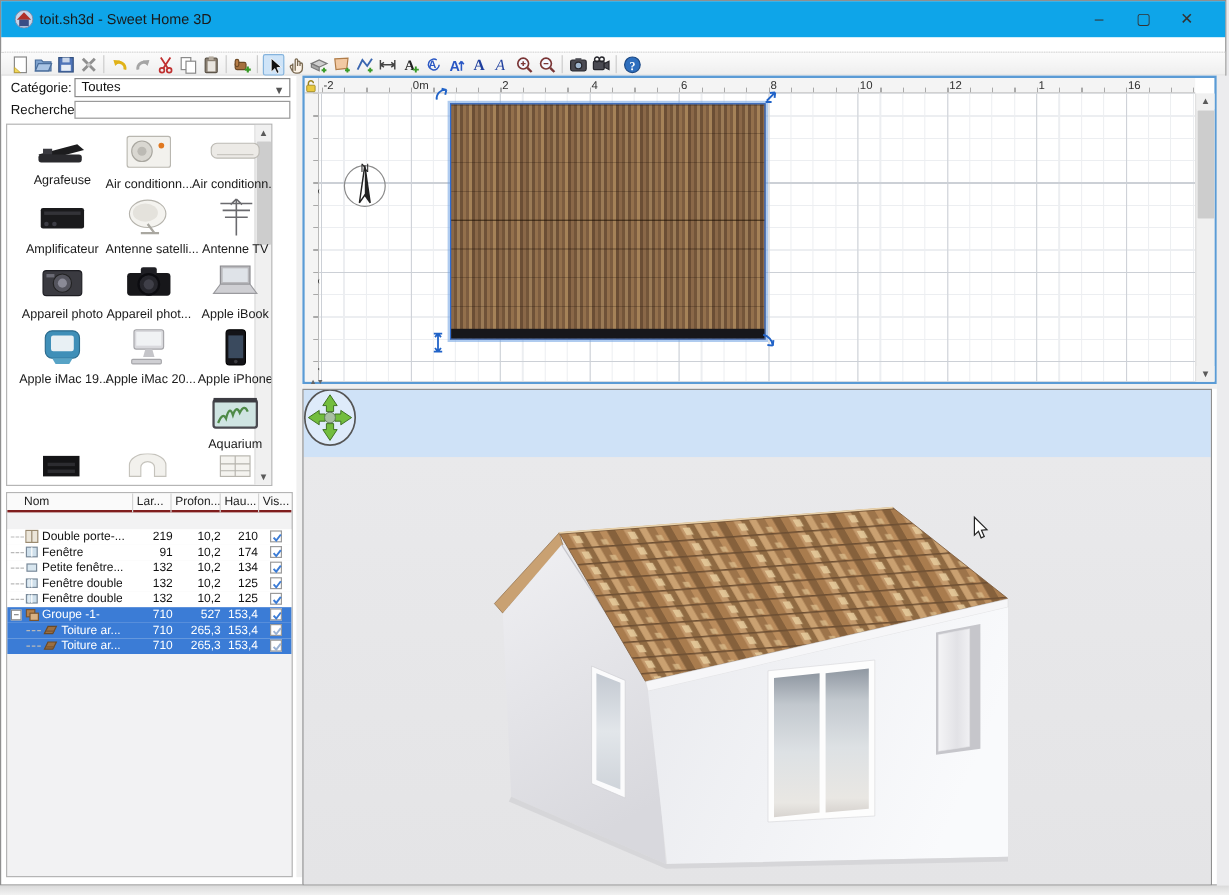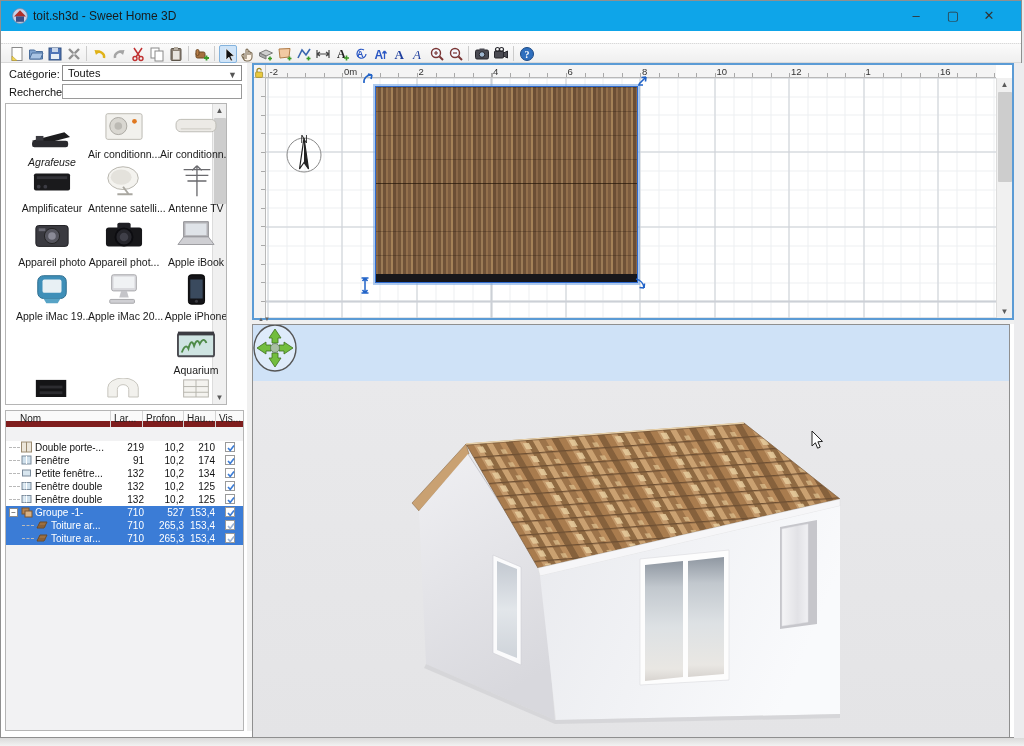--- a/index.html
+++ b/index.html
@@ -41,21 +41,21 @@
   .cat-item .clabel { display:block; font-size:10.5px; color:#1a1a1a; margin-top:2px; white-space:nowrap; }
   .vscroll { position:absolute; background:#f0f0f0; border-left:1px solid #dcdcdc; }
   .varrow { position:absolute; left:0; width:100%; height:13px; text-align:center; font-size:8px;
             color:#5a5a5a; line-height:13px; background:#f0f0f0; }
   .vthumb { position:absolute; left:1px; background:#cdcdcd; border-radius:1px; }
 
   
   .ftable { position:absolute; left:4px; top:409px; width:239px; height:321px; background:#f2f2f3;
             border:1px solid #b5b5b5; overflow:hidden; }
   .fhead { position:absolute; left:0; top:0; width:100%; height:16px; background:#fafafa;
-           border-bottom:6px solid #7f1d1d; }
+           border-bottom:2px solid #7f1d1d; }
   .fhead .hcell { position:absolute; top:2px; font-size:10px; color:#222; }
   .hsep { position:absolute; top:0; width:1px; height:16px; background:#d4d4d4; }
   .frow { position:absolute; left:0; width:100%; height:13px; background:#fff; font-size:10px; color:#111; }
   .frow.sel { background:#3b7cd6; color:#fff; }
   .frow .fname { position:absolute; top:1px; white-space:nowrap; overflow:hidden; }
   .frow .num { position:absolute; top:1px; text-align:right; }
   .treedash { position:absolute; top:6px; border-top:1px dashed #b9b9b9; }
   .expbox { position:absolute; left:3px; top:2px; width:9px; height:9px; background:#fff;
             border:1px solid #8a8a8a; font-size:8px; line-height:7px; text-align:center; color:#333; }
   .chk { position:absolute; top:1px; width:10px; height:10px; background:#fff; border:1px solid #9a9a9a; }
@@ -304,21 +304,21 @@
   </div>
   <span class="lbl abs" style="left:8px;top:85px">Recherche:</span>
   <input class="searchbox" value="" style="">
 
   <div class="catalog" id="catalog">
     <div class="vscroll" style="right:0;top:0;width:14px;height:100%">
       <div class="varrow" style="top:0">▲</div>
       <div class="varrow" style="bottom:0">▼</div>
       <div class="vthumb" style="top:14px;height:86px;width:12px"></div>
     </div>
-  <div class="cat-item" style="left: 10px; top: 12px; font-style: italic;">
+  <div class="cat-item" style="left: 10px; top: 0;">
         <svg class="cicon" width="58" height="38" viewBox="0 0 58 40">
           <path d="M8 26 L42 17 L48 22 L14 31 Z" fill="#1c1c1e"></path>
           <rect x="8" y="26" width="38" height="7" rx="2.5" fill="#2a2a2e"></rect>
           <rect x="12" y="21" width="8" height="5" fill="#3a3a40"></rect>
         </svg>
         <span class="clabel">Agrafeuse</span>
       </div>
       <div class="cat-item" style="left: 82px; top: 4px;">
         <svg class="cicon" width="58" height="38" viewBox="0 0 58 40">
           <rect x="10" y="6" width="38" height="27" rx="2" fill="#f2f1ed" stroke="#b9b7b0"></rect>

